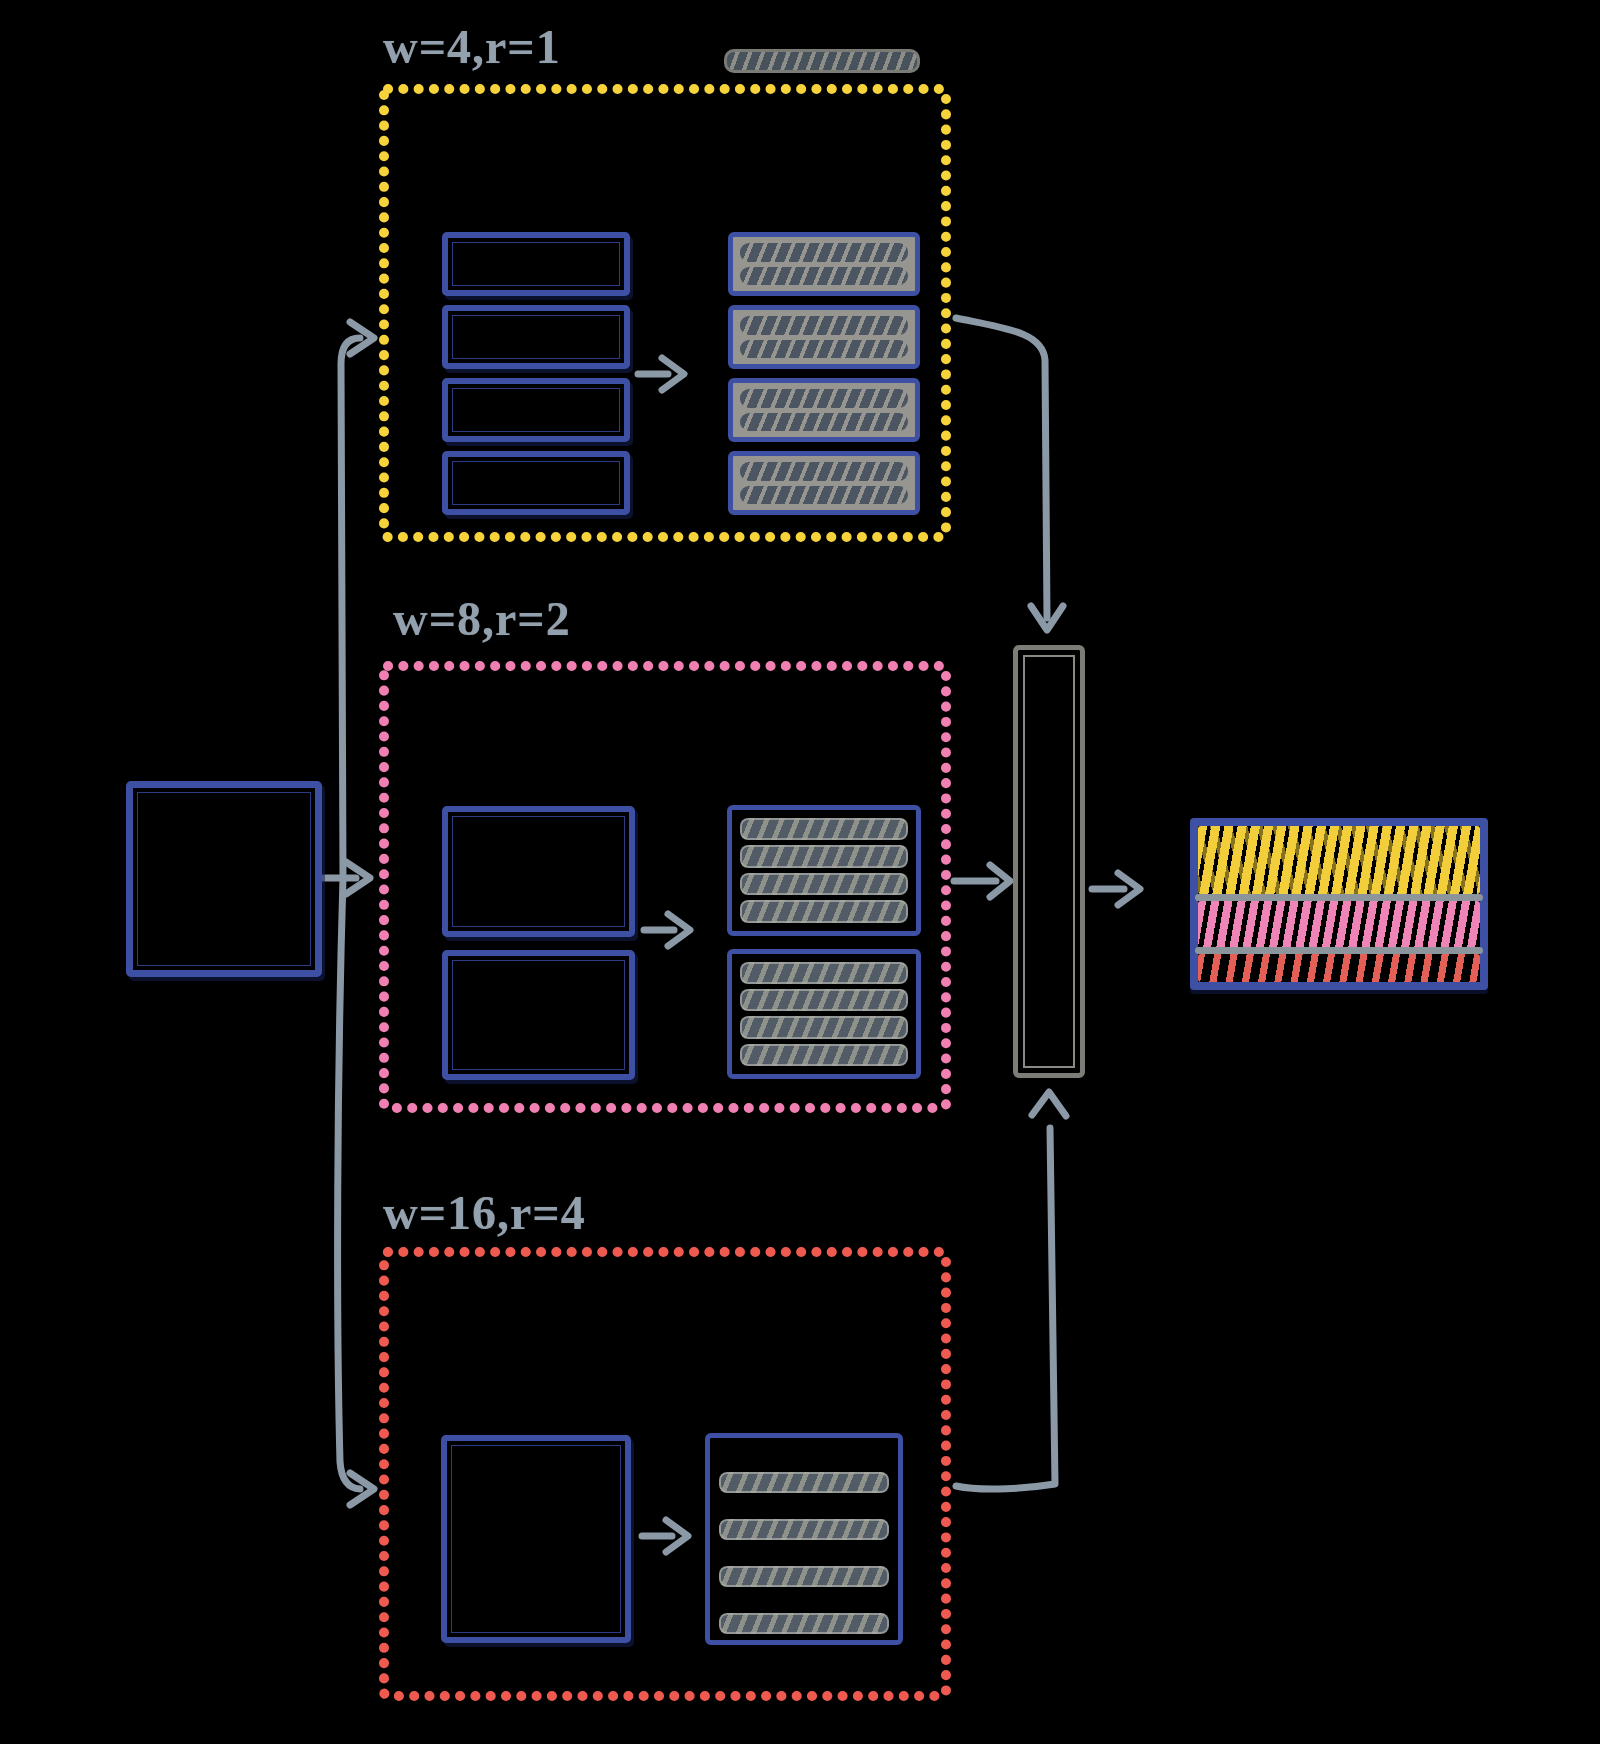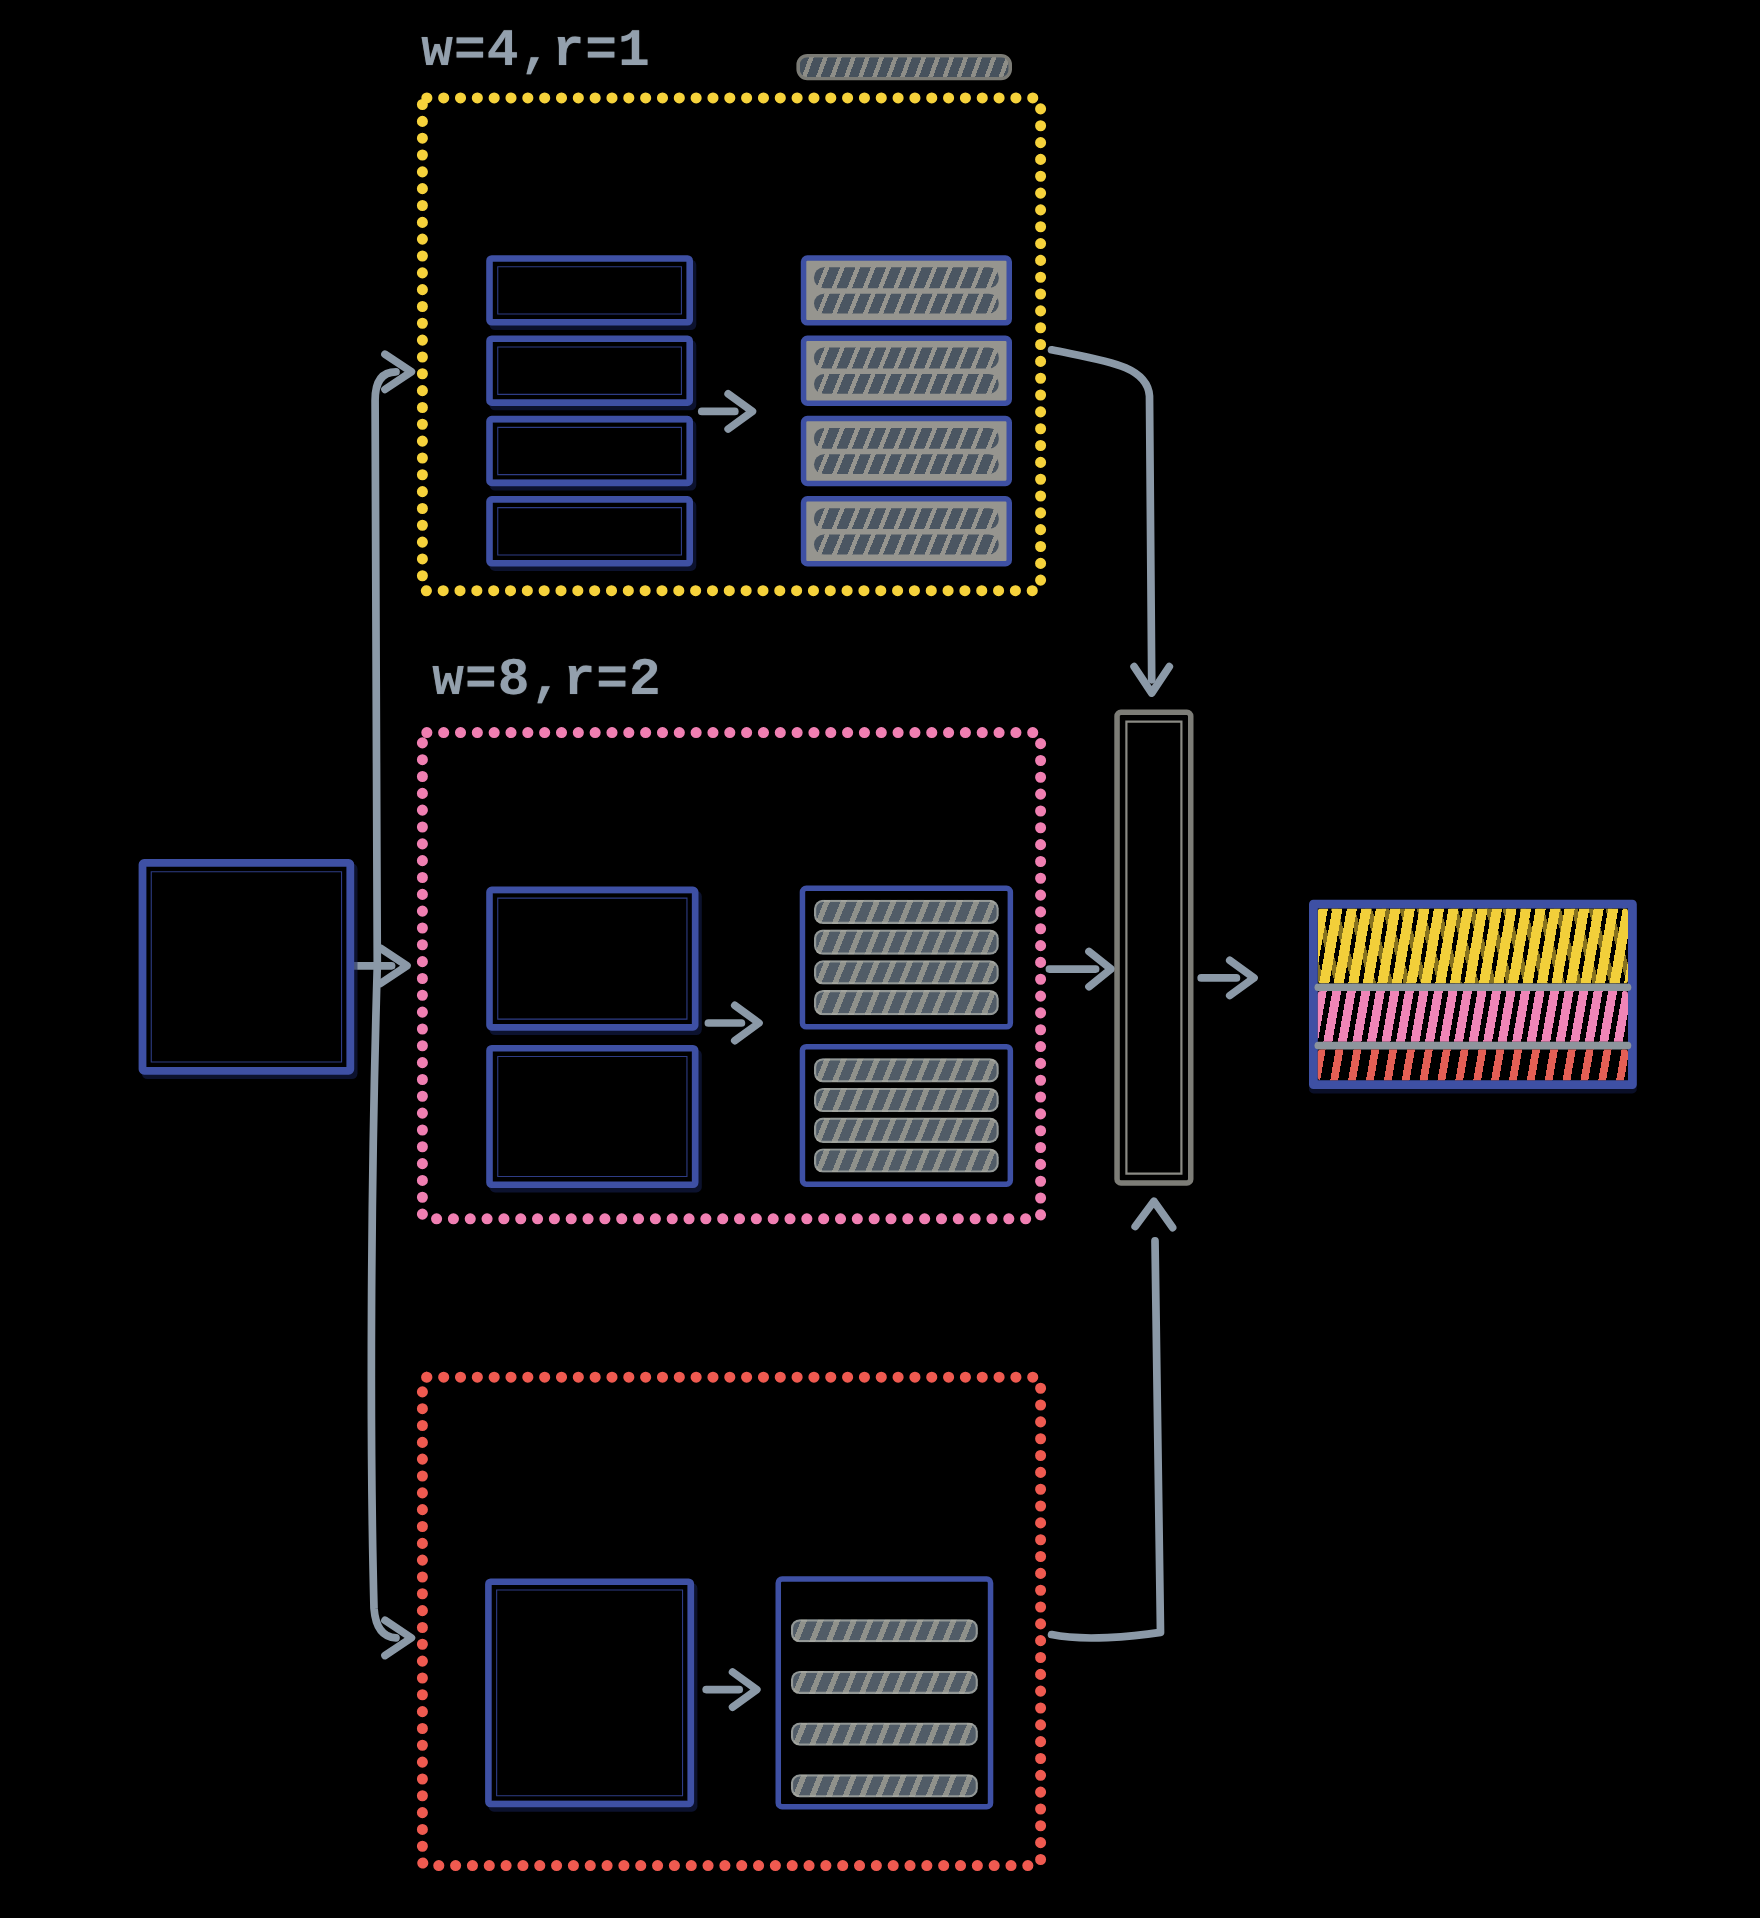--- a/index.html
+++ b/index.html
@@ -1,19 +1,19 @@
 <!DOCTYPE html>
 <html style="--background: #000000; --blue-border: #3e50a4; --label-text: #93a0ad; --group-yellow: #f6d23b; --group-pink: #f07fb2; --group-red: #ef5a50; --arrow: #8b99a7; --kv-fill: #96958f; --scribble-dark: #4b5662; --concat-border: #7d7d77; --output-yellow: #f2cf3a; --output-pink: #ef85b7; --output-red: #e45f55; --divider: #8c959c;"><head>
 <meta charset="utf-8">
 <style>
   html,body{margin:0;padding:0;background:#000;}
   #canvas{
     position:relative;width:1572px;height:1744px;
     background:var(--background,#000);
-    font-family:Liberation Mono, monospace;
+    font-family:Liberation Serif, serif;
     overflow:hidden;
   }
   
   #wires{position:absolute;left:0;top:0;width:1600px;height:1744px;}
   .dotbox{fill:none;stroke-width:10;stroke-linecap:round;stroke-dasharray:0.1 15.2;}
   .stroke-yellow{stroke:var(--group-yellow,#f6d23b);}
   .stroke-pink{stroke:var(--group-pink,#f07fb2);}
   .stroke-red{stroke:var(--group-red,#ef5a50);}
   .arrow{fill:none;stroke:var(--arrow,#8b99a7);stroke-width:7;stroke-linecap:round;stroke-linejoin:round;}
   
@@ -131,20 +131,21 @@
     <path class="arrow" d="M990,865 L1010,881 L990,897"></path>
     <path class="arrow" d="M956,1486 C984,1492 1030,1488 1055,1484 L1050,1128"></path>
     <path class="arrow" d="M1032,1115 L1049,1092 L1066,1116"></path>
 
     <path class="arrow" d="M1092,889 H1124"></path>
     <path class="arrow" d="M1118,873 L1140,889 L1118,905"></path>
   </svg>
 
   <div class="group-label" id="lbl-g1">w=4,r=1</div>
   <div class="group-label" id="lbl-g2">w=8,r=2</div>
+  <div class="group-label" id="lbl-g3">w=16,r=4</div>
 
   <div class="memory-bar"></div>
 
   <div class="input-box"></div>
 
   <div class="col" id="g1-blue">
       <div class="blue-block"></div>
       <div class="blue-block"></div>
       <div class="blue-block"></div>
       <div class="blue-block"></div>

